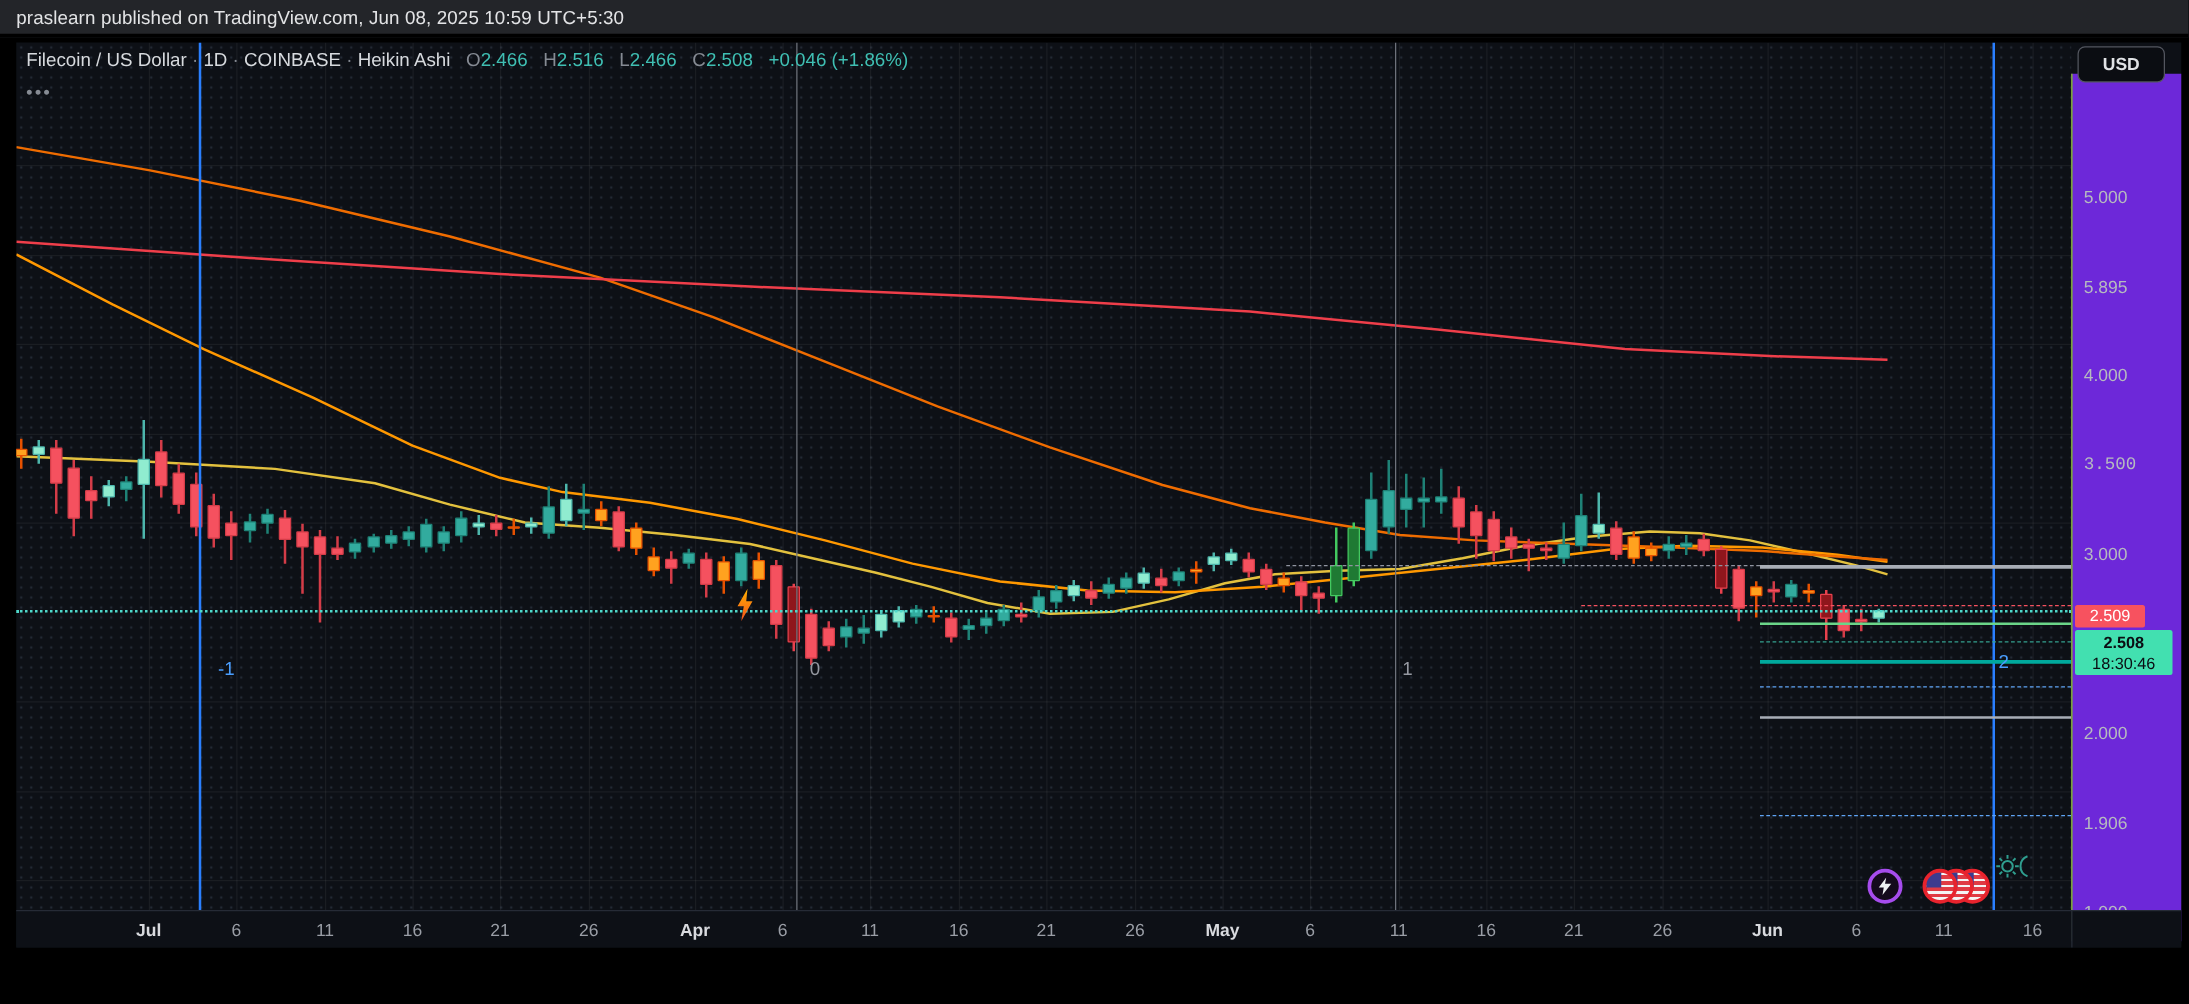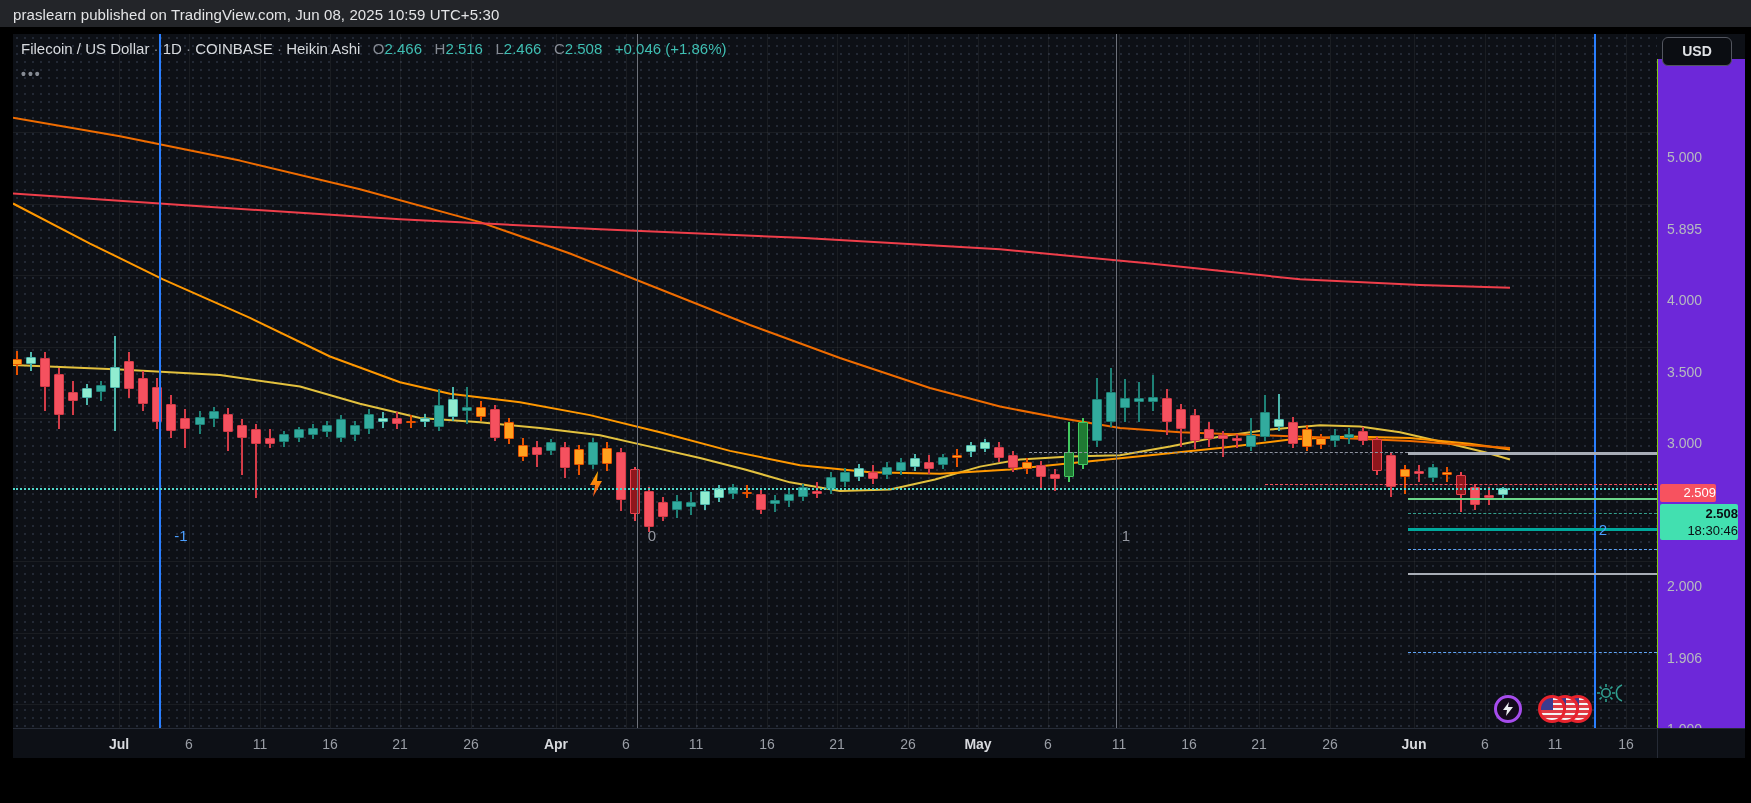--- a/index.html
+++ b/index.html
@@ -25,21 +25,21 @@
   .ttick { position:absolute; top:7px; font-size:14px; color:#9a9ea6; transform:translateX(-50%); }
   .ttick.major { color:#d8dade; font-weight:bold; }
 
   .wick { position:absolute; width:2px; }
   .body { position:absolute; border-radius:1px; }
 
   .vline { position:absolute; top:0; height:694px; }
   .hline { position:absolute; }
   .dlabel { position:absolute; font-size:15px; transform:translateX(-50%); }
 
-  .badge { position:absolute; left:2px; border-radius:2px; text-align:right; }
+  .badge { position:absolute; left:2px; border-radius:2px; text-align:center; }
   .badge.red { width:56px; height:18px; background:#f7525f; color:#fff; font-size:13px; line-height:18px; }
   .badge.green { width:78px; background:#42e0b0; color:#0b0e13; font-size:13px; line-height:17px; padding:1px 0; }
 
   .usdbtn { position:absolute; left:1662px; top:37px; width:70px; height:29px; border:1px solid #53565f; border-radius:6px;
             background:#0b0d12; color:#e0e2e5; font-size:14px; font-weight:bold; text-align:center; line-height:27px; }
 
   .legend { position:absolute; left:21px; top:40px; }
   .lrow { font-size:15px; color:#d7dade; white-space:nowrap; height:23px; }
   .lrow .dim { color:#868b94; }
   .lrow .teal { color:#3fbfb3; }
@@ -356,21 +356,21 @@
             <circle cx="10" cy="12" r="4.2"></circle>
             <path d="M10 3 v3 M10 18 v3 M1 12 h3 M16 12 h3 M3.6 5.6 l2.1 2.1 M14.3 16.3 l2.1 2.1 M16.4 5.6 l-2.1 2.1 M5.7 16.3 l-2.1 2.1"></path>
             <path d="M26 4 a8.5 8.5 0 0 0 0 16 a8.5 8.5 0 0 1 0 -16 z"></path>
           </g>
         </svg>
       </div>
     <div class="priceaxis" id="priceaxis">
         <div class="ptick" style="top: 90px;">5.000</div>
         <div class="ptick" style="top: 161.5px;">5.895</div>
         <div class="ptick" style="top: 233px;">4.000</div>
-        <div class="ptick" style="top: 304.5px;">3.500</div>
+        <div class="ptick" style="top: 304.5px; font-family: Liberation Mono, monospace;">3.500</div>
         <div class="ptick" style="top: 376px;">3.000</div>
         <div class="ptick" style="top: 519px;">2.000</div>
         <div class="ptick" style="top: 590.5px;">1.906</div>
         <div class="ptick" style="top: 662px;">1.000</div>
         <div class="badge red" style="top: 425px; background: rgb(247, 82, 95);">2.509</div>
         <div class="badge green" style="top: 445px; background: rgb(66, 224, 176);">
           <div style="font-weight: bold;">2.508</div>
           <div>18:30:46</div>
         </div>
       </div>

